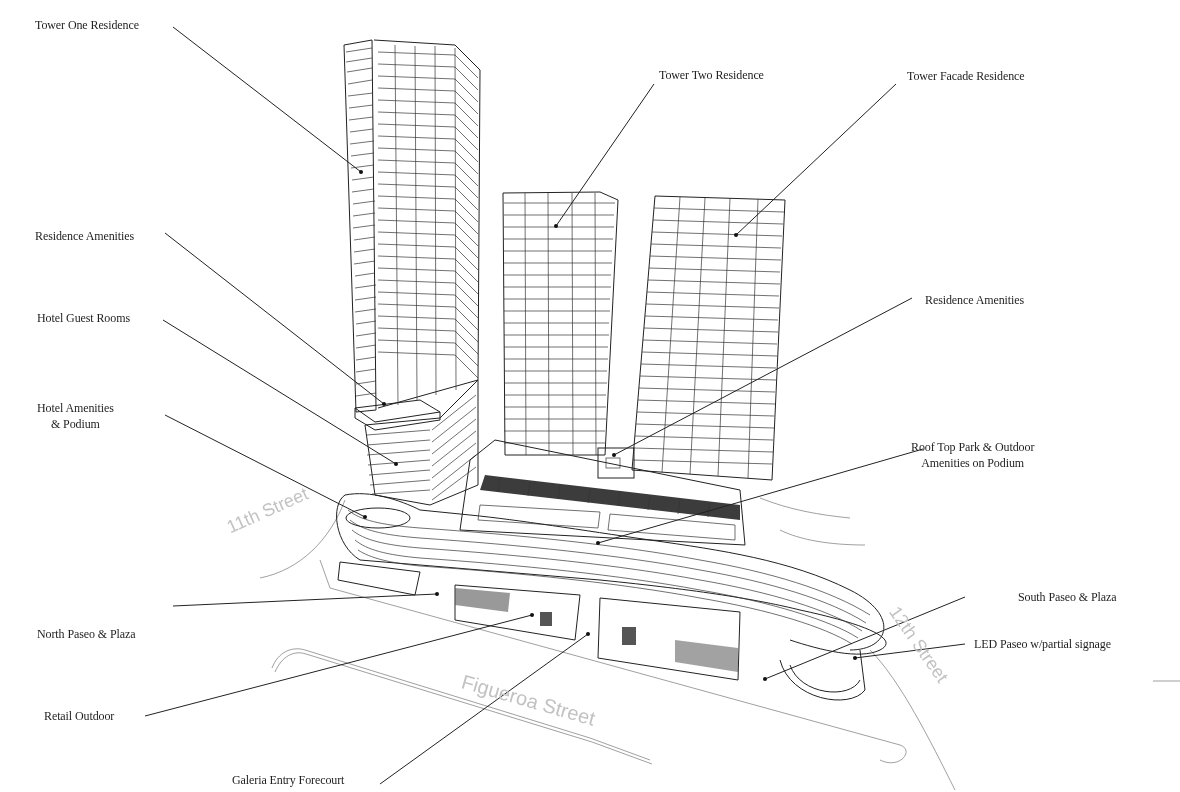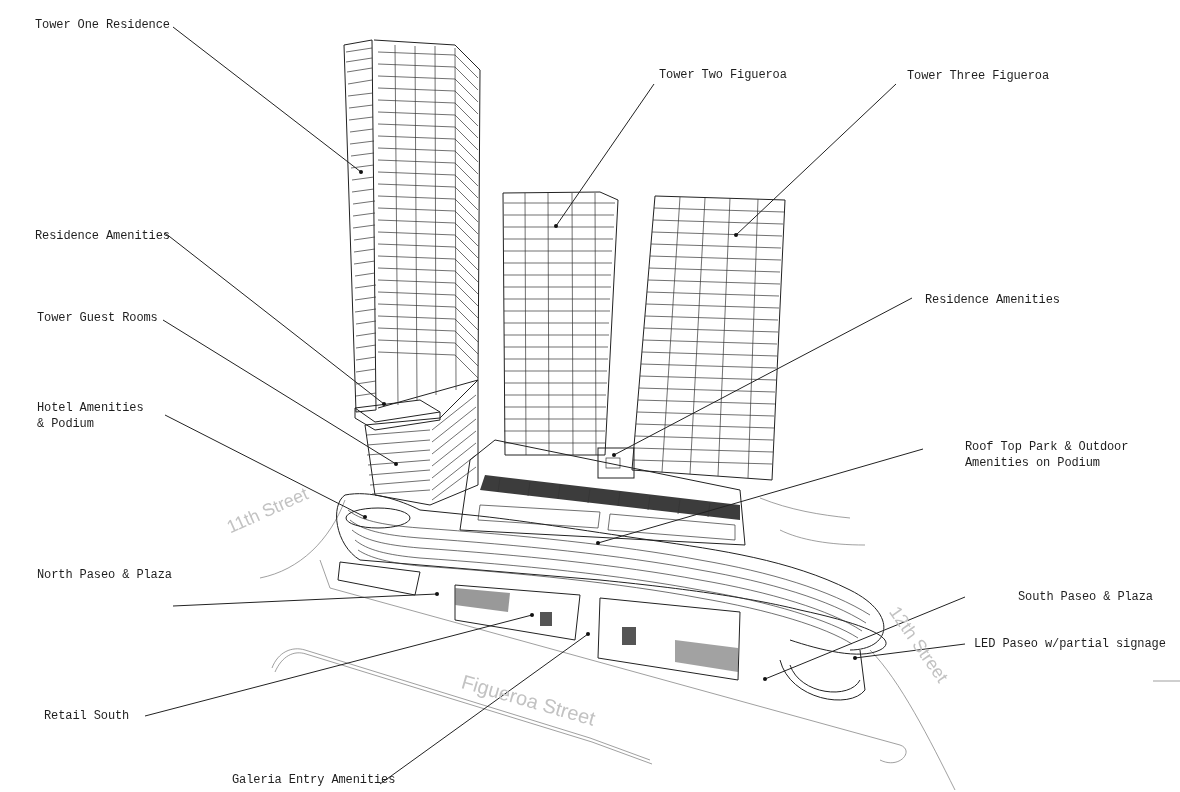--- a/index.html
+++ b/index.html
@@ -1,19 +1,19 @@
 <!DOCTYPE html>
 <html><head>
 <meta charset="utf-8">
 <style>
   html, body { margin: 0; padding: 0; background: #ffffff; }
   body { width: 1180px; height: 792px; position: relative; overflow: hidden;
          font-family: "Liberation Sans", sans-serif; }
   .label { position: absolute; font-size: 12px; color: #1e1e1e; line-height: 16px;
-           white-space: pre; font-family: Liberation Mono, monospace; letter-spacing: -0.1px; }
+           white-space: pre; font-family: Liberation Serif, serif; letter-spacing: -0.1px; text-align: center; }
   .street { position: absolute; color: #c2c2c2; font-family: "Liberation Sans", sans-serif;
             white-space: nowrap; transform-origin: left center; }
   svg.drawing { position: absolute; left: 0; top: 0; }
   .ln { stroke: #222; stroke-width: 1; fill: none; }
   .thin { stroke: #333; stroke-width: 0.7; fill: none; }
   .lite { stroke: #777; stroke-width: 0.7; fill: none; }
   .dot { fill: #111; }
 </style>
 </head>
 <body>
@@ -251,29 +251,29 @@
     <circle class="dot" cx="437" cy="594" r="2"></circle>
       <circle class="dot" cx="532" cy="615" r="2"></circle>
     <circle class="dot" cx="588" cy="634" r="2"></circle>
       <circle class="dot" cx="765" cy="679" r="2"></circle>
     <circle class="dot" cx="855" cy="658" r="2"></circle>
   </g>
 </svg>
 
 <div class="label" style="left:35px;top:17px">Tower One Residence</div>
 <div class="label" style="left:35px;top:228px">Residence Amenities</div>
-<div class="label" style="left:37px;top:310px">Tower Guest Rooms</div>
+<div class="label" style="left:37px;top:310px">Hotel Guest Rooms</div>
 <div class="label" style="left:37px;top:400px">Hotel Amenities
 &amp; Podium</div>
-<div class="label" style="left:659px;top:67px">Tower Two Figueroa</div>
-<div class="label" style="left:907px;top:68px">Tower Three Figueroa</div>
+<div class="label" style="left:659px;top:67px">Tower Two Residence</div>
+<div class="label" style="left:907px;top:68px">Tower Facade Residence</div>
 <div class="label" style="left:925px;top:292px">Residence Amenities</div>
-<div class="label" style="left:965px;top:439px">Roof Top Park &amp; Outdoor
+<div class="label" style="left:911px;top:439px">Roof Top Park &amp; Outdoor
 Amenities on Podium</div>
-<div class="label" style="left:37px;top:567px">North Paseo &amp; Plaza</div>
-<div class="label" style="left:44px;top:708px">Retail South</div>
-<div class="label" style="left:232px;top:772px">Galeria Entry Amenities</div>
+<div class="label" style="left:37px;top:626px">North Paseo &amp; Plaza</div>
+<div class="label" style="left:44px;top:708px">Retail Outdoor</div>
+<div class="label" style="left:232px;top:772px">Galeria Entry Forecourt</div>
 <div class="label" style="left:1018px;top:589px">South Paseo &amp; Plaza</div>
 <div class="label" style="left:974px;top:636px">LED Paseo w/partial signage</div>
 
 <div class="street" style="left:228px;top:518px;font-size:18px;transform:rotate(-24deg)">11th Street</div>
 <div class="street" style="left:462px;top:670px;font-size:20px;transform:rotate(16deg)">Figueroa Street</div>
 <div class="street" style="left:893px;top:598px;font-size:18px;transform:rotate(55deg)">12th Street</div>
 
 </body></html>

